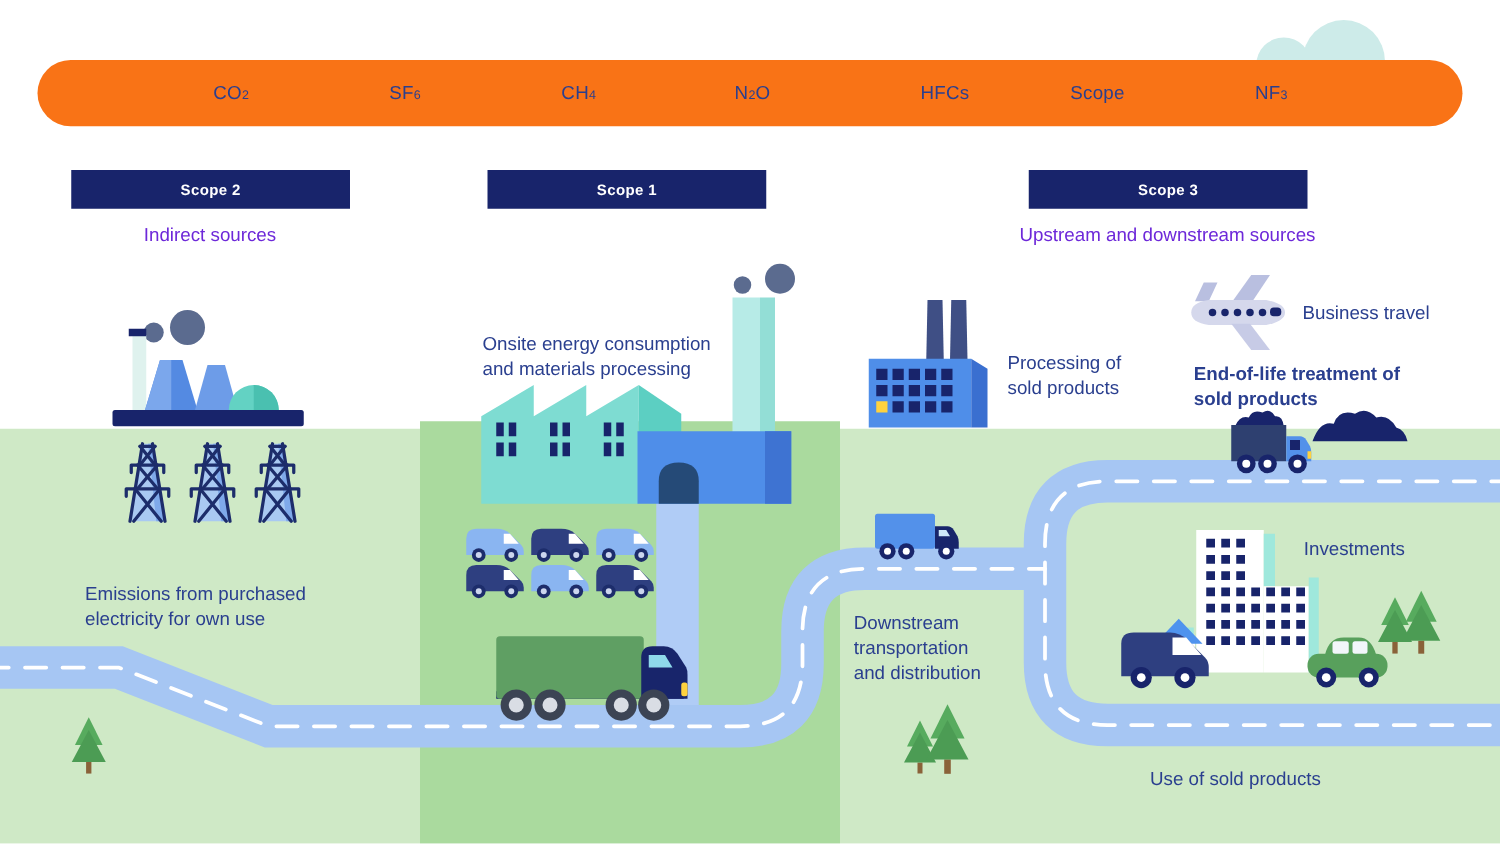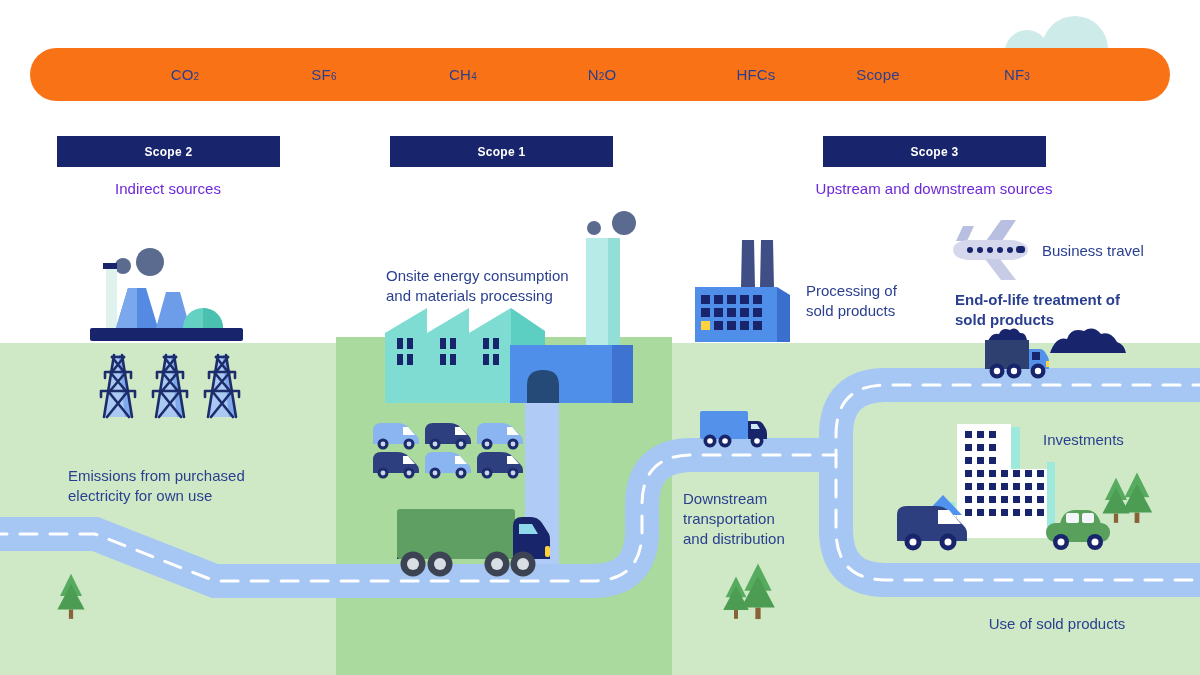--- a/index.html
+++ b/index.html
@@ -36,21 +36,21 @@
   
   .cap { position:absolute; font-size:15px; color:#2a3f8f; line-height:1.32; z-index:3; }
   #lab-emissions   { left:68px;  top:430px; width:200px; text-align:left;margin-top:36px; }
   #lab-onsite      { left:386px; top:266px; width:190px; }
   #lab-company     { left:340px; top:614px; width:260px; text-align:center; }
   #lab-processing  { left:806px; top:281px; width:100px; }
   #lab-downstream  { left:683px; top:489px; width:112px; }
   #lab-business    { left:1042px;top:241px; width:150px; }
   #lab-endoflife   { left:955px; top:290px; width:172px;font-weight:bold; }
   #lab-investments { left:1043px;top:430px; width:140px; }
-  #lab-use         { left:957px; top:614px; width:200px; text-align:center; }
+  #lab-use         { left:920px; top:614px; width:200px; }
 
   .road  { fill:none; stroke:#a6c6f3; stroke-width:34; }
   .dash  { fill:none; stroke:#ffffff; stroke-width:3; stroke-dasharray:17 13; stroke-linecap:round; }
 </style>
 </head>
 <body>
 
 <div class="stage">
 
   <svg class="scene" width="1200" height="675" viewBox="0 0 1200 675">

